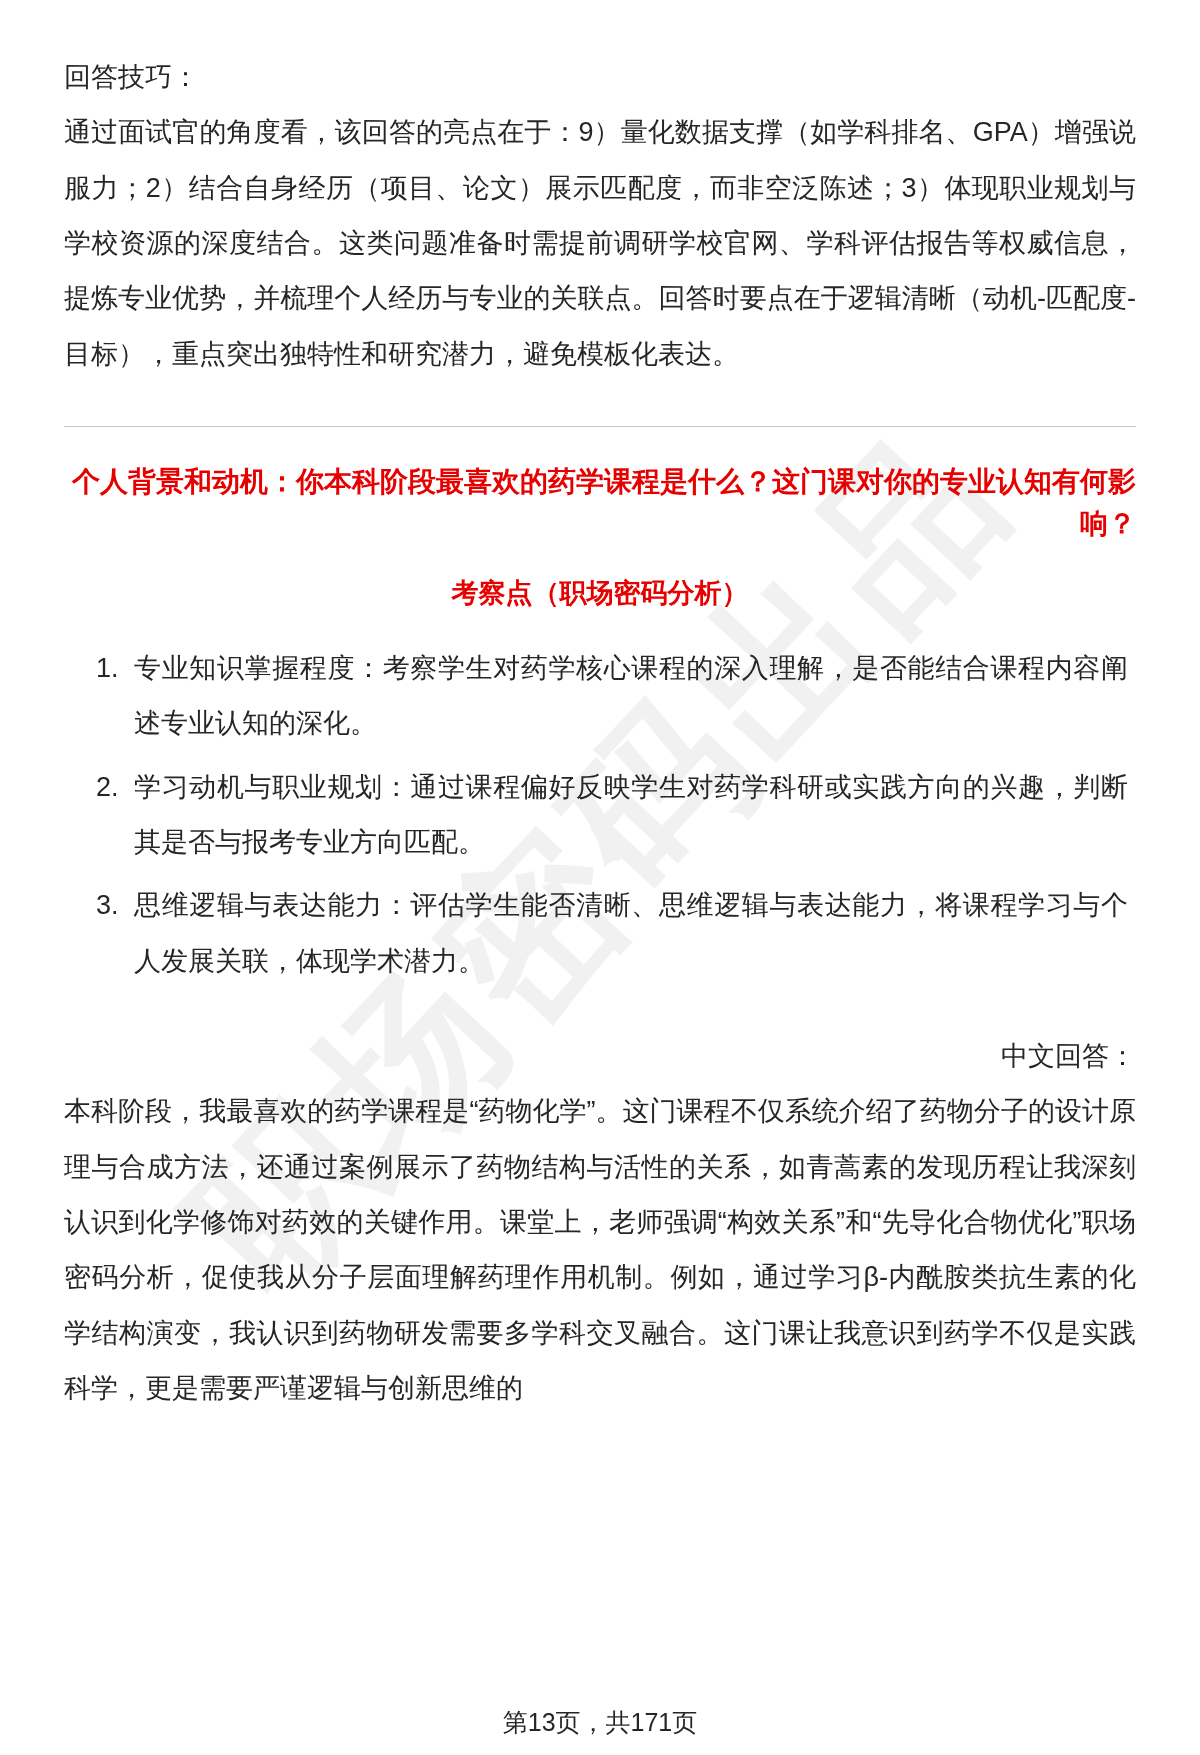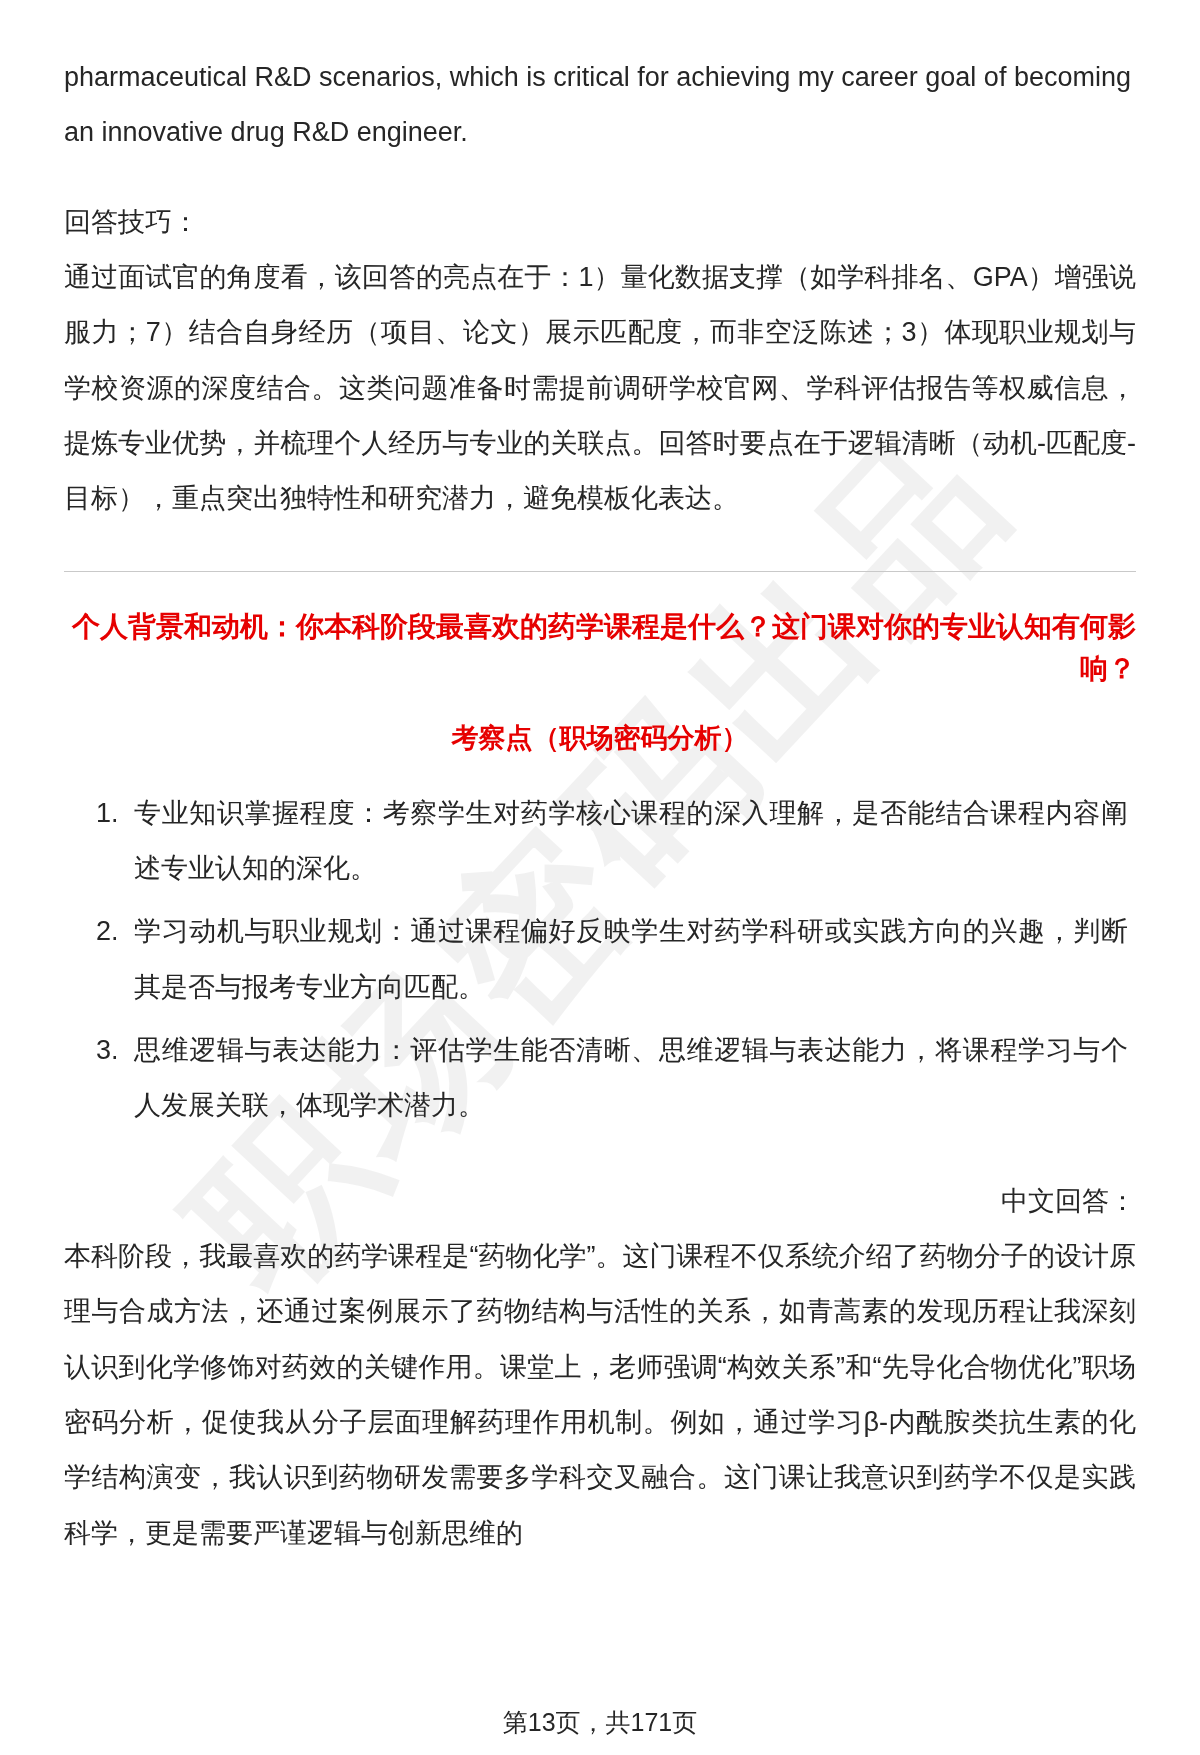--- a/index.html
+++ b/index.html
@@ -96,25 +96,24 @@
 </style>
 </head>
 <body>
 
 <div class="page">
 
   <div class="watermark">职场密码出品</div>
 
   <div class="content">
 
-    <p class="en-paragraph">pharmaceutical R&amp;D scenarios, which is critical for achieving my career goal of becoming an innovative drug R&amp;D engineer.</p>
 
     <p class="plain-label">回答技巧：</p>
 
-    <p class="body-paragraph">通过面试官的角度看，该回答的亮点在于：1）量化数据支撑（如学科排名、GPA）增强说服力；7）结合自身经历（项目、论文）展示匹配度，而非空泛陈述；3）体现职业规划与学校资源的深度结合。这类问题准备时需提前调研学校官网、学科评估报告等权威信息，提炼专业优势，并梳理个人经历与专业的关联点。回答时要点在于逻辑清晰（动机-匹配度-目标），重点突出独特性和研究潜力，避免模板化表达。</p>
+    <p class="body-paragraph">通过面试官的角度看，该回答的亮点在于：9）量化数据支撑（如学科排名、GPA）增强说服力；2）结合自身经历（项目、论文）展示匹配度，而非空泛陈述；3）体现职业规划与学校资源的深度结合。这类问题准备时需提前调研学校官网、学科评估报告等权威信息，提炼专业优势，并梳理个人经历与专业的关联点。回答时要点在于逻辑清晰（动机-匹配度-目标），重点突出独特性和研究潜力，避免模板化表达。</p>
 
     <hr class="divider">
 
     <h2 class="question-heading">个人背景和动机：你本科阶段最喜欢的药学课程是什么？这门课对你的专业认知有何影响？</h2>
 
     <h3 class="analysis-heading">考察点（职场密码分析）</h3>
 
     <ol class="analysis-list">
       <li>专业知识掌握程度：考察学生对药学核心课程的深入理解，是否能结合课程内容阐述专业认知的深化。</li>
       <li>学习动机与职业规划：通过课程偏好反映学生对药学科研或实践方向的兴趣，判断其是否与报考专业方向匹配。</li>

